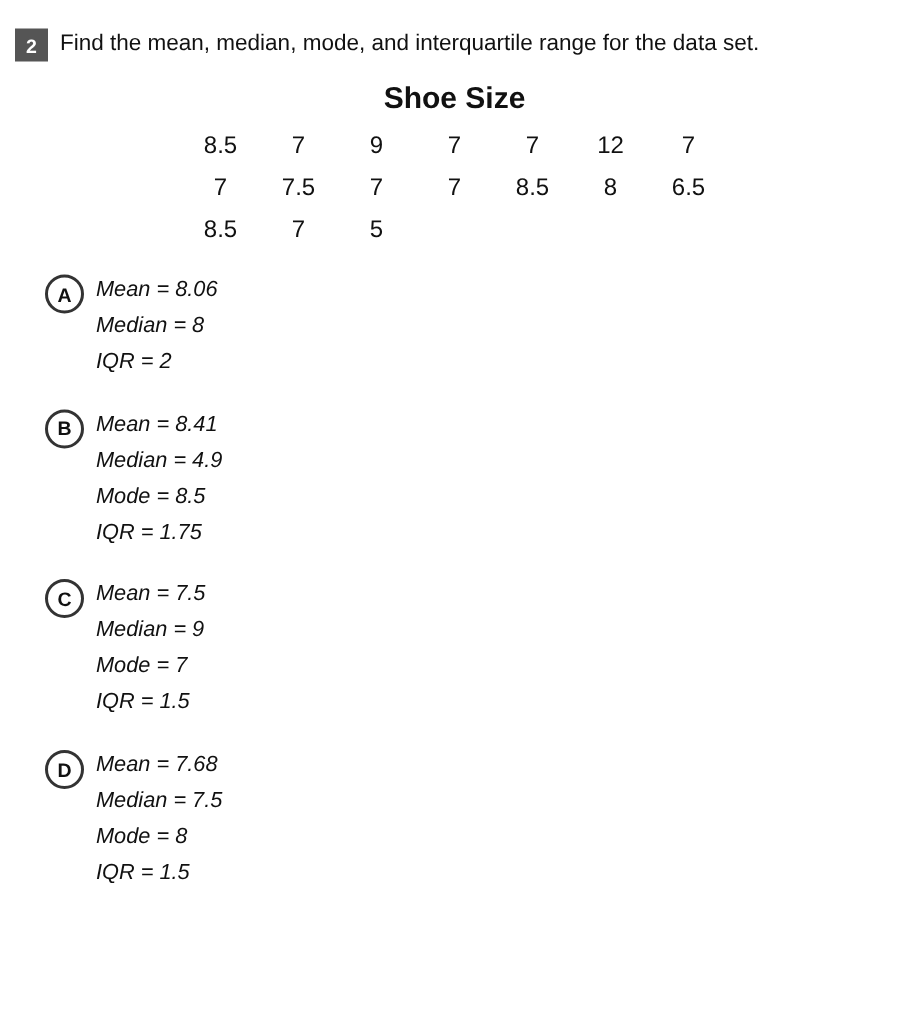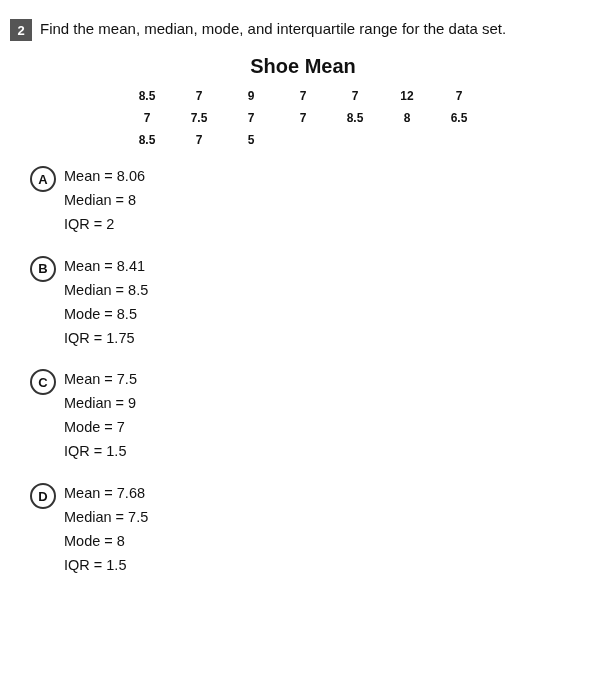--- a/index.html
+++ b/index.html
@@ -46,22 +46,22 @@
       font-size: 20px;
       font-weight: bold;
       margin-bottom: 8px;
     }
     .data-grid {
       display: inline-grid;
       grid-template-columns: repeat(7, 52px);
       row-gap: 4px;
       column-gap: 0px;
       justify-items: center;
-      font-size: 12px;
-      font-weight: bold;
+      font-size: 16px;
+      font-weight: normal;
       line-height: 1.5;
     }
     .data-grid span {
       display: inline-block;
       width: 52px;
       text-align: center;
     }
     .options-section {
       margin-left: 20px;
     }
@@ -81,36 +81,37 @@
       justify-content: center;
       font-size: 13px;
       font-weight: bold;
       flex-shrink: 0;
       margin-top: 1px;
       background: #fff;
     }
     .option-content {
       font-size: 14.5px;
       line-height: 1.65;
+      font-style: italic;
     }
     .option-content div {
       display: block;
     }
   </style>
 </head>
 <body>
 
 <div class="page">
   <div class="question-header">
     <div class="question-num">2</div>
     <div class="question-text">Find the mean, median, mode, and interquartile range for the data set.</div>
   </div>
 
   <div class="data-section">
-    <div class="data-title">Shoe Mean</div>
+    <div class="data-title">Shoe Size</div>
     <div class="data-grid" id="data-grid">
         <span>8.5</span>
         <span>7</span>
         <span>9</span>
         <span>7</span>
         <span>7</span>
         <span>12</span>
         <span>7</span>
         <span>7</span>
         <span>7.5</span>
@@ -135,21 +136,21 @@
         <div class="option-content">
           <div>Mean = 8.06</div>
           <div>Median = 8</div>
           <div>IQR = 2</div>
         </div>
       </div>
       <div class="option">
         <div class="option-circle">B</div>
         <div class="option-content">
           <div>Mean = 8.41</div>
-          <div>Median = 8.5</div>
+          <div>Median = 4.9</div>
           <div>Mode = 8.5</div>
           <div>IQR = 1.75</div>
         </div>
       </div>
       <div class="option">
         <div class="option-circle">C</div>
         <div class="option-content">
           <div>Mean = 7.5</div>
           <div>Median = 9</div>
           <div>Mode = 7</div>

